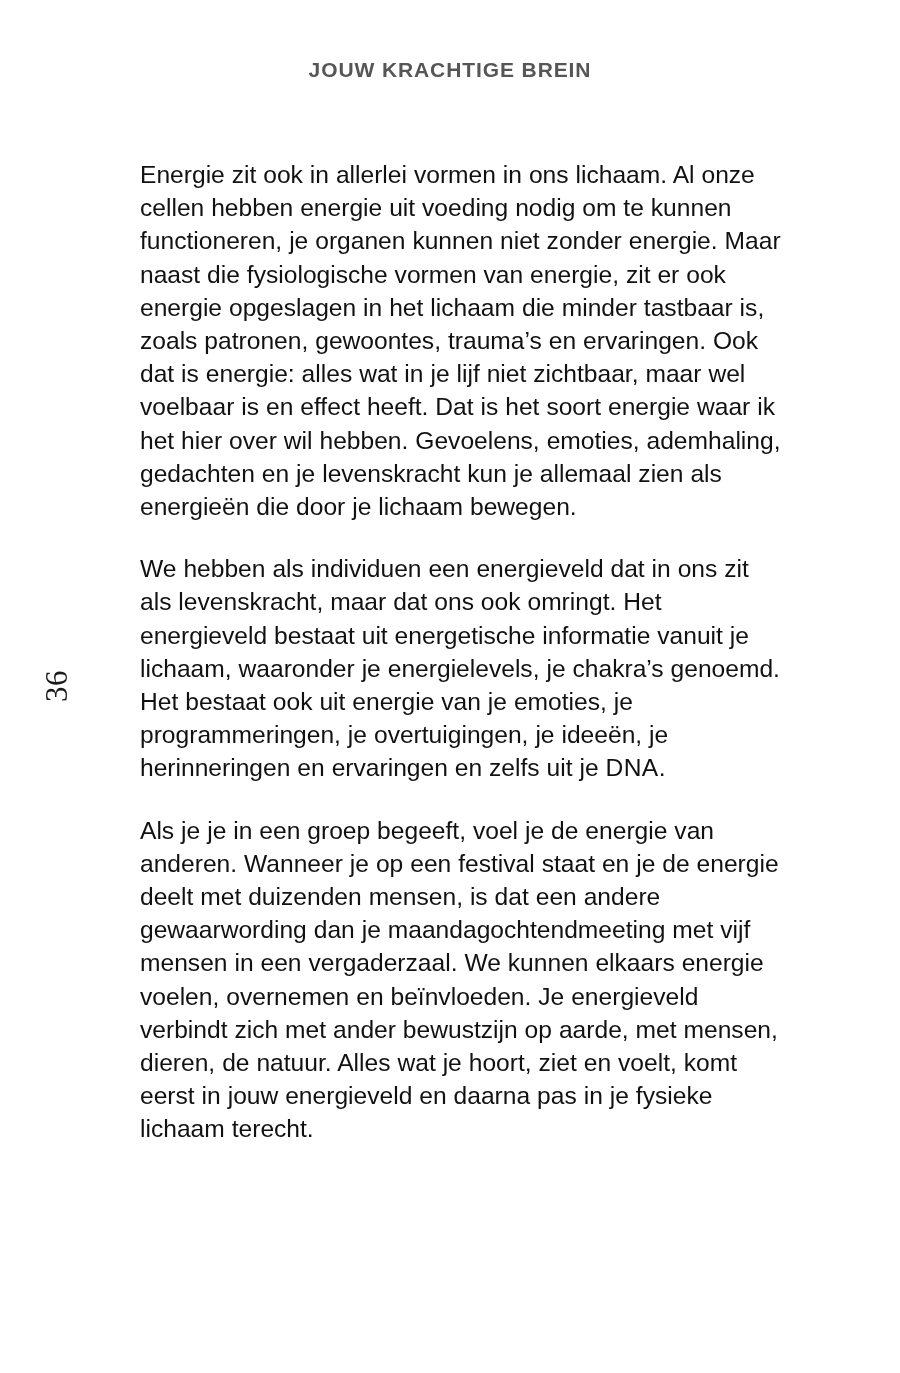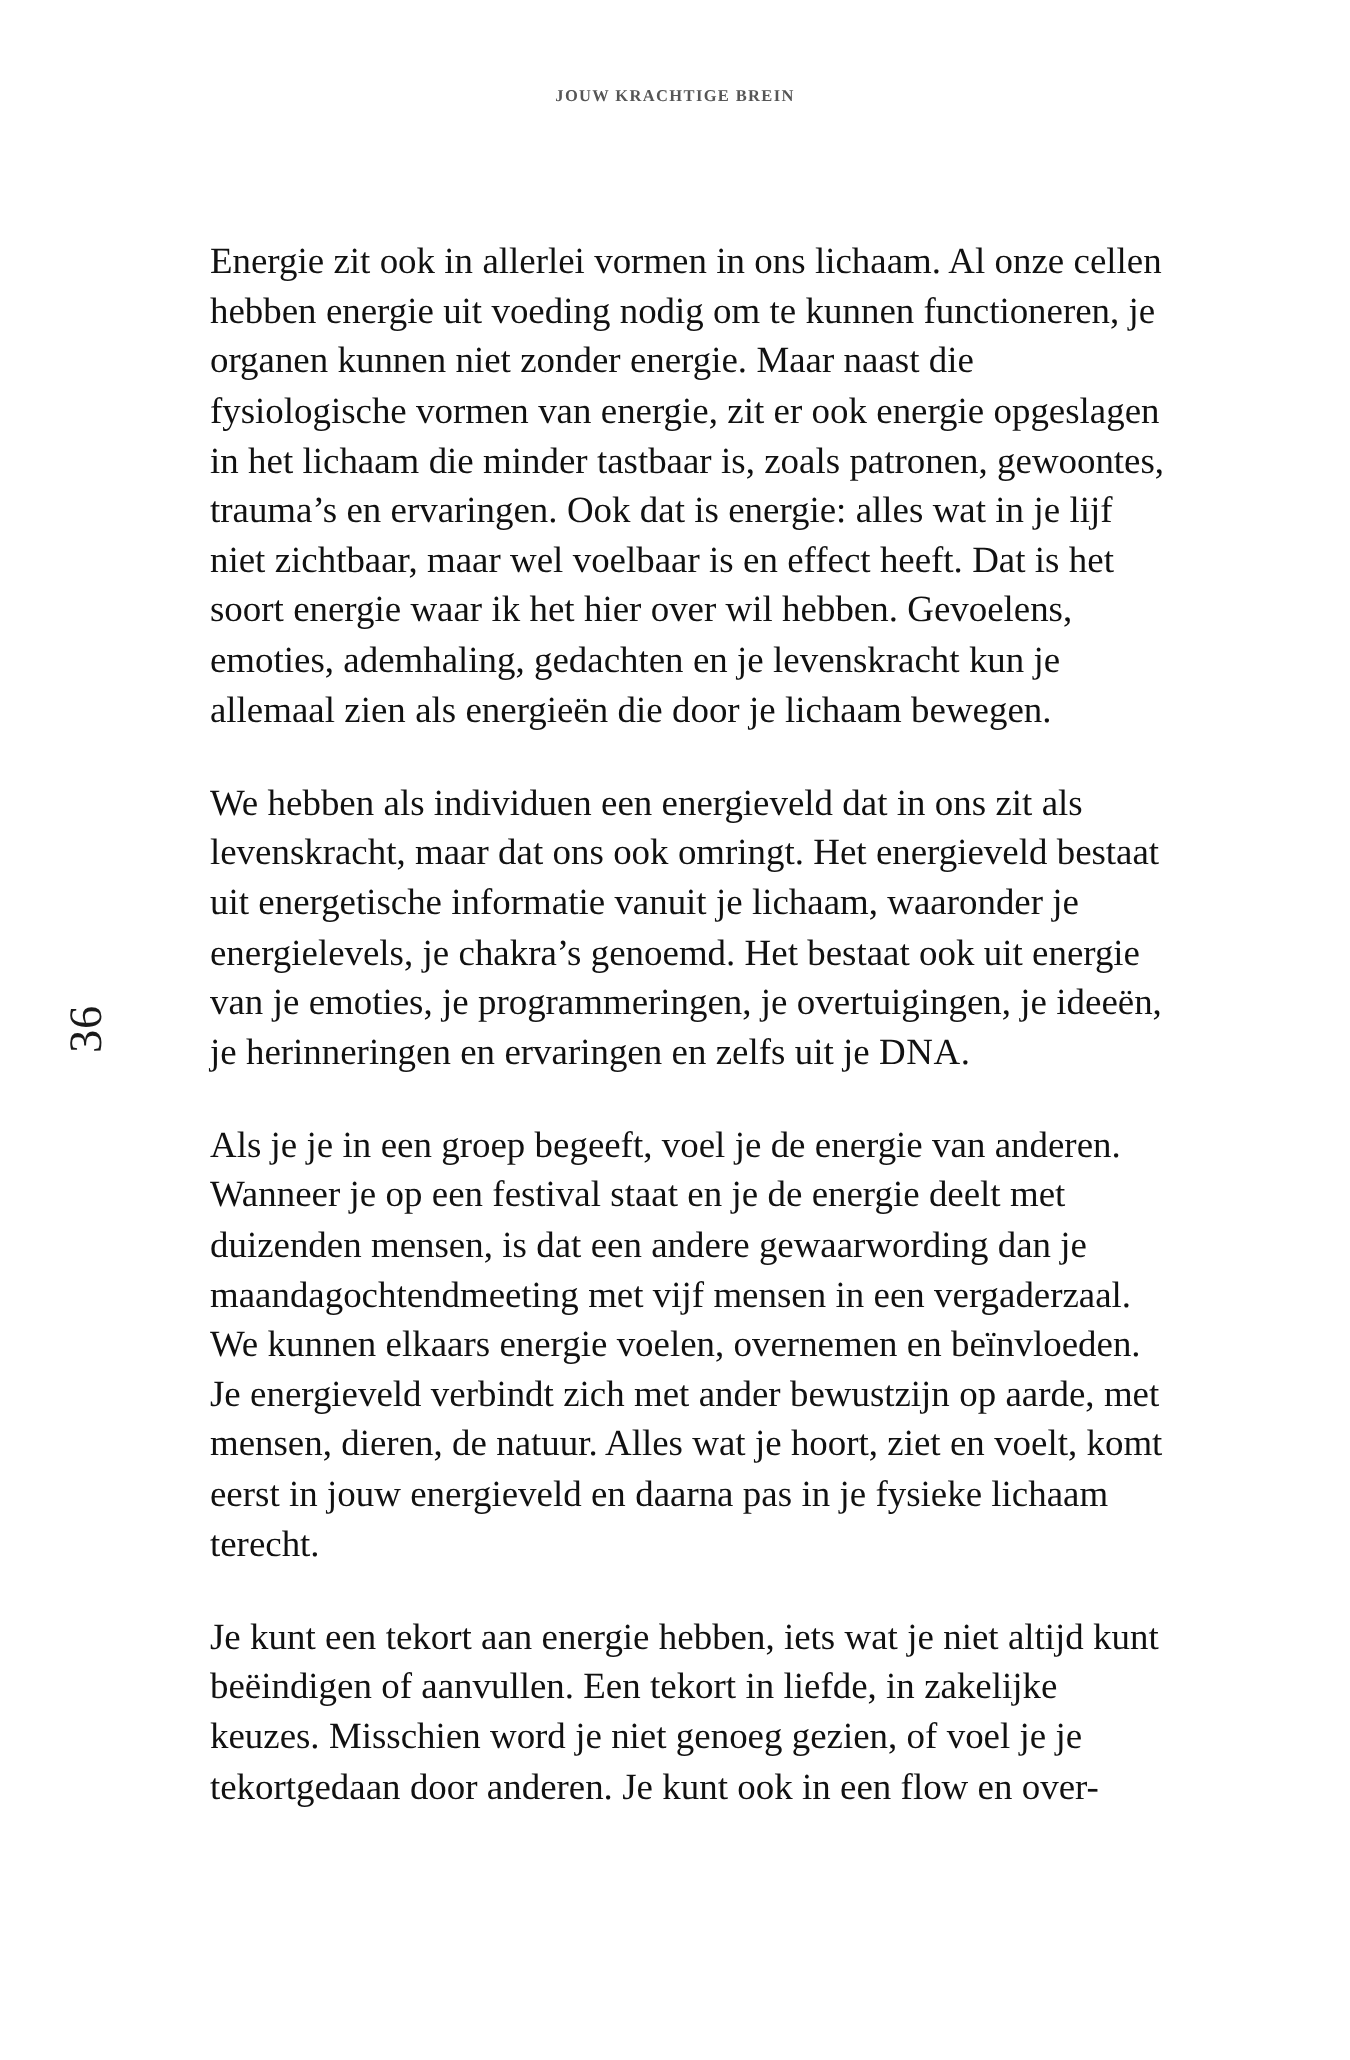--- a/index.html
+++ b/index.html
@@ -18,23 +18,23 @@
     box-sizing: border-box;
   }
 
   
   .running-header {
     position: absolute;
     top: 58px;
     left: 0;
     width: 900px;
     text-align: center;
-    font-family: Liberation Serif, serif;
+    font-family: Liberation Sans, sans-serif;
     font-weight: bold;
-    font-size: 11px;
+    font-size: 21px;
     letter-spacing: 0.9px;
     color: #565656;
     white-space: nowrap;
   }
 
   
   .folio {
     position: absolute;
     left: 0px;
     top: 646px;
@@ -56,21 +56,21 @@
 
   
   .text-column {
     position: absolute;
     left: 140px;
     top: 158px;
     width: 644px;
   }
 
   .body-par {
-    font-family: Liberation Serif, serif;
+    font-family: Liberation Sans, sans-serif;
     font-size: 24.6px;
     line-height: 33.2px;
     color: #111111;
     text-align: left;
     margin: 0 0 29px 0;
     hyphens: none;
     word-spacing: 0.1px;
   }
   .body-par:last-child { margin-bottom: 0; }
 
@@ -93,17 +93,16 @@
   </div>
 
   <div class="text-column">
 
     <p class="body-par">Energie zit ook in allerlei vormen in ons lichaam. Al onze cellen hebben energie uit voeding nodig om te kunnen functioneren, je organen kunnen niet zonder energie. Maar naast die fysiologische vormen van energie, zit er ook energie opgeslagen in het lichaam die minder tastbaar is, zoals patronen, gewoontes, trauma’s en ervaringen. Ook dat is energie: alles wat in je lijf niet zichtbaar, maar wel voelbaar is en effect heeft. Dat is het soort energie waar ik het hier over wil hebben. Gevoelens, emoties, ademhaling, gedachten en je levenskracht kun je allemaal zien als energieën die door je lichaam bewegen.</p>
 
     <p class="body-par"><span>We hebben als individuen een energieveld dat in ons zit als levenskracht, maar dat ons ook omringt. Het energieveld bestaat uit energetische informatie vanuit je lichaam, waaronder je energielevels, je chakra’s genoemd. Het bestaat ook uit energie van je emoties, je programmeringen, je overtuigingen, je ideeën, je herinneringen en ervaringen en zelfs uit je </span><span class="smallcaps">DNA</span><span>.</span></p>
 
     <p class="body-par">Als je je in een groep begeeft, voel je de energie van anderen. Wanneer je op een festival staat en je de energie deelt met duizenden mensen, is dat een andere gewaarwording dan je maandagochtendmeeting met vijf mensen in een vergaderzaal. We kunnen elkaars energie voelen, overnemen en beïnvloeden. Je energieveld verbindt zich met ander bewustzijn op aarde, met mensen, dieren, de natuur. Alles wat je hoort, ziet en voelt, komt eerst in jouw energieveld en daarna pas in je fysieke lichaam terecht.</p>
 
-    <p class="body-par">Je kunt een tekort aan energie hebben, iets wat je niet altijd kunt beëindigen of aanvullen. Een tekort in liefde, in zakelijke keuzes. Misschien word je niet genoeg gezien, of voel je je tekortgedaan door anderen. Je kunt ook in een flow en over-</p>
 
   </div>
 
 </div>
 
 </body></html>

